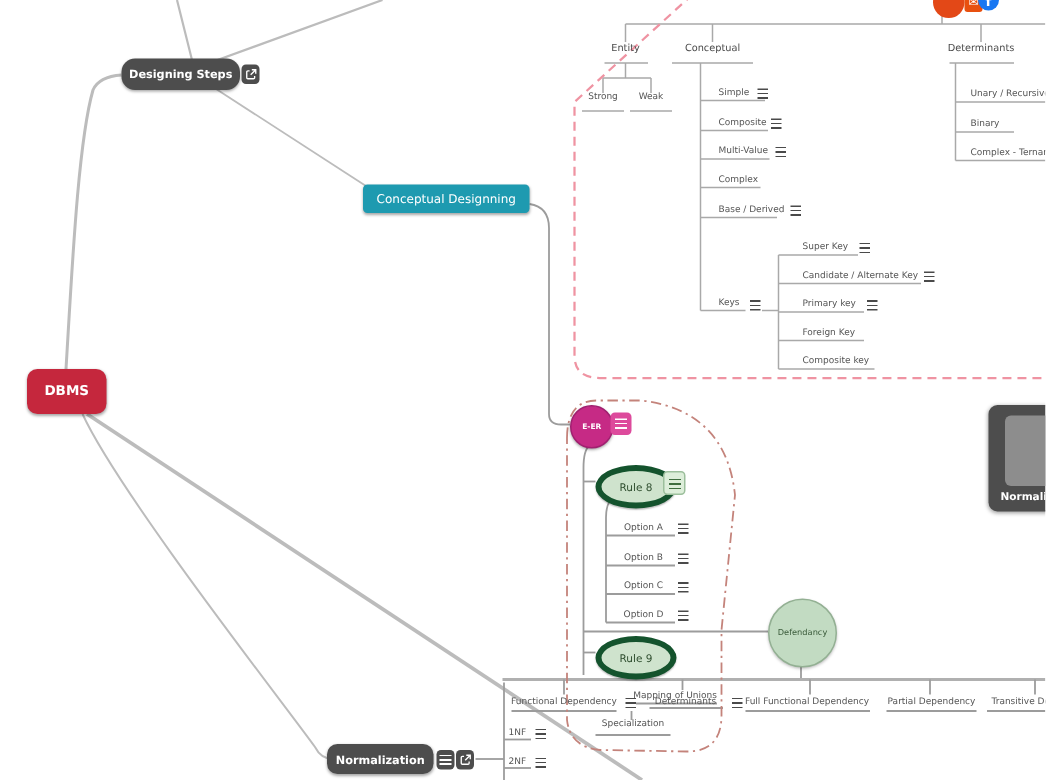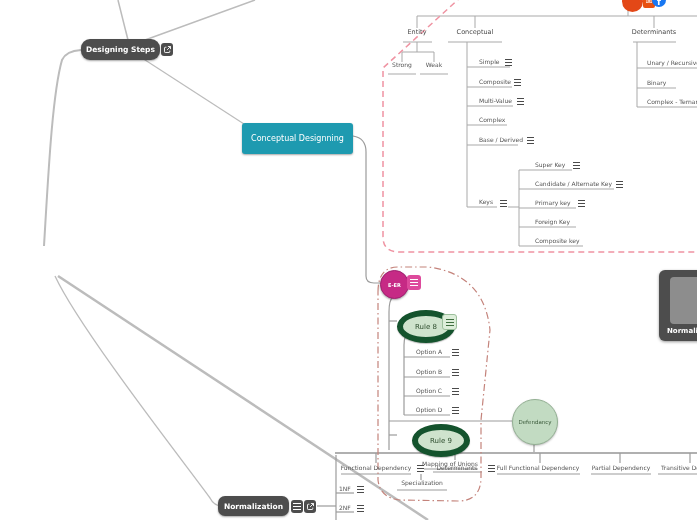--- a/index.html
+++ b/index.html
@@ -8,29 +8,29 @@
   svg.layer{position:absolute;left:0;top:0;z-index:1;}
   .lbl{position:absolute;z-index:3;font-size:6px;color:#555;white-space:nowrap;line-height:1.2;}
   .lbl.c{transform:translateX(-50%);}
   .lbl.hd{font-size:6.5px;color:#4a4a4a;text-align:right;}
   .node{position:absolute;z-index:4;display:flex;align-items:center;justify-content:center;
         white-space:nowrap;box-shadow:0 1px 2px rgba(0,0,0,.35);}
   .dbms{left:18px;top:246px;width:53px;height:30px;background:#c5273d;border-radius:7px;
         color:#fff;font-weight:bold;font-size:9px;}
   .dark{background:#4d4d4d;color:#fff;font-weight:bold;border-radius:9px;}
   .dsteps{left:81px;top:39px;width:79px;height:21px;font-size:7.5px;}
-  .cdesign{left:242px;top:123px;width:111px;height:31px;background:#1e9ab0;color:#fff;
+  .cdesign{left:242px;top:123px;width:111px;height:19px;background:#1e9ab0;color:#fff;
            font-size:8px;border-radius:3px;font-weight:normal;}
   .norm{left:218px;top:496px;width:71px;height:20px;font-size:7.5px;border-radius:7px;}
   .eer{left:380px;top:270px;width:27px;height:27px;border-radius:50%;background:#c62a85;
        border:1px solid #a02070;color:#fff;font-size:5px;font-weight:bold;}
-  .ellipse{border-radius:50%;background:#cfe3cd;border:6px solid #14532d;color:#2e4d2e;
+  .ellipse{border-radius:50%;background:#cfe3cd;border:4px solid #14532d;color:#2e4d2e;
            font-size:7px;box-shadow:0 1px 1px rgba(0,0,0,.25);}
   .rule8{left:397px;top:310px;width:46px;height:21px;}
-  .rule9{left:412px;top:424px;width:46px;height:21px;}
+  .rule9{left:397px;top:424px;width:46px;height:21px;}
   .depcirc{left:512px;top:399px;width:44px;height:44px;border-radius:50%;background:#c2dbc2;
            border:1px solid #93b093;color:#3a5a3a;font-size:5.5px;box-shadow:0 1px 2px rgba(0,0,0,.25);}
   .preview{left:659px;top:270px;width:46px;height:71px;background:#4d4d4d;border-radius:6px;
            z-index:4;position:absolute;box-shadow:0 1px 3px rgba(0,0,0,.4);}
   .preview .inner{position:absolute;left:11px;top:7px;width:34px;height:47px;background:#8d8d8d;border-radius:4px;}
   .preview .plabel{position:absolute;left:8px;top:57px;color:#fff;font-weight:bold;font-size:7px;white-space:nowrap;}
   .ham{position:absolute;z-index:5;width:7px;height:7px;
        background:repeating-linear-gradient(to bottom,#4a4a4a 0 1px,transparent 1px 3px);}
   .sq{position:absolute;z-index:5;border-radius:3px;display:flex;align-items:center;justify-content:center;}
   .sq .whham{width:8px;height:7px;background:repeating-linear-gradient(to bottom,#fff 0 1px,transparent 1px 3px);}
@@ -125,20 +125,21 @@
       <path d="M317,506 H336"></path>
       <path d="M336,455 V520"></path>
       <path d="M336,493 H354"></path>
         <path d="M336,512 H354"></path>
     </g>
 
     <path d="M462,-4 L383,68 L383,237 Q383,252 400,252 L705,252" stroke="#ef93a2" stroke-width="1.5" fill="none" stroke-dasharray="6,4"></path>
     <path d="M378,292 Q378,267 398,267 L428,267 Q484,274 490,330 L481,420 L481,477 Q481,501 458,501 L400,500 Q380,498 378,480 Z" stroke="#c4837b" stroke-width="1.2" fill="none" stroke-dasharray="7,3,1.5,3"></path>
   </svg>
 
+  <div class="node dbms">DBMS</div>
 
   <div class="node dark dsteps">Designing Steps</div>
   <span class="sq darksq" style="left:161px;top:43px;">
     <svg width="9" height="9" viewBox="0 0 12 12">
       <path d="M4.5 3 H3 Q2 3 2 4 V9 Q2 10 3 10 H8 Q9 10 9 9 V7.5" stroke="#fff" stroke-width="1.2" fill="none"></path>
       <path d="M6.5 2 H10 V5.5 M10 2 L5.5 6.5" stroke="#fff" stroke-width="1.2" fill="none"></path>
     </svg>
   </span>
 
   <div class="node cdesign">Conceptual Designning</div>

